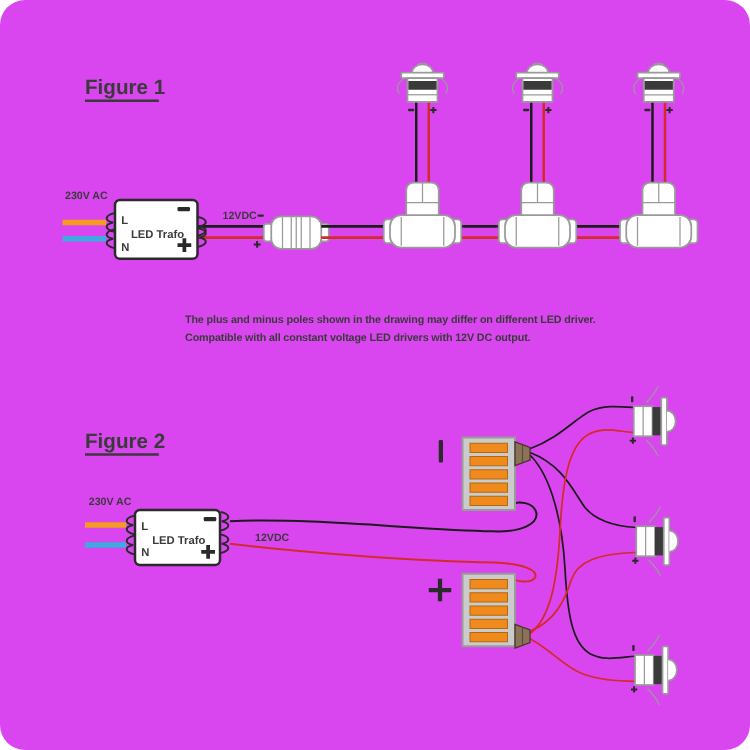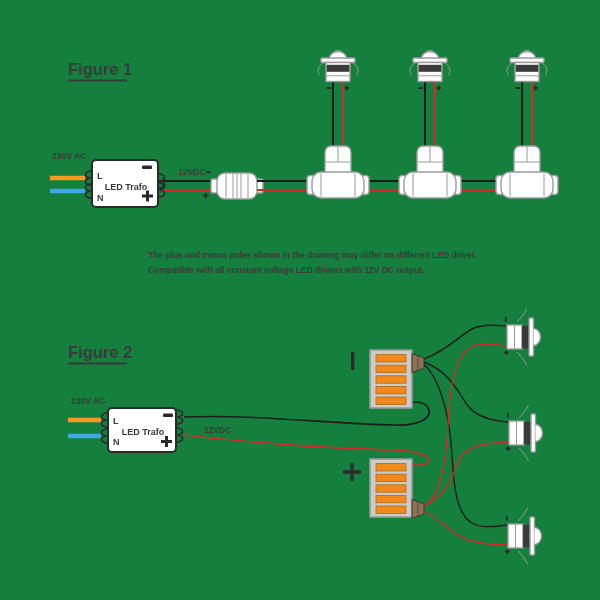--- a/index.html
+++ b/index.html
@@ -1,17 +1,17 @@
 <!DOCTYPE html>
 <html style="--text: #3A3A3A; --live-wire: #F59B22; --neutral-wire: #3FA9E0; --positive-wire: #D42A2A; --negative-wire: #1C1C1C; --outline: #9A9A9A; --dark-outline: #2A2A2A; --block-fill: #CBCBCB; --slot-fill: #F08A1D; --wedge-fill: #8A7358;"><head>
 <meta charset="utf-8">
 <style>
   html,body { margin:0; padding:0; background:#ffffff; }
-  .stage { position:relative; width:600px; height:600px; background:#15803d; overflow:hidden;
-           font-family:"Liberation Sans", sans-serif; }
+  .stage { position:relative; width:600px; height:600px; background:#d946ef; overflow:hidden;
+           font-family:"Liberation Sans", sans-serif;border-radius:20px; }
   svg { display:block; }
 
   .t-title { font-family:"Liberation Sans",sans-serif; font-weight:bold; font-size:16.5px; fill:var(--text,#3a3a3a); }
   .t-lbl   { font-family:"Liberation Sans",sans-serif; font-weight:bold; font-size:8.5px;  fill:var(--text,#3a3a3a); }
   .t-box   { font-family:"Liberation Sans",sans-serif; font-weight:bold; font-size:9px;    fill:var(--text,#3a3a3a); }
   .t-note  { font-family:"Liberation Sans",sans-serif; font-weight:bold; font-size:8.6px;  fill:var(--text,#3a3a3a); letter-spacing:-0.1px; }
 
   .underline { stroke:var(--text,#3a3a3a); stroke-width:2; }
 
   .wl  { stroke:var(--live-wire,#F59B22);     stroke-width:4.5; fill:none; }

